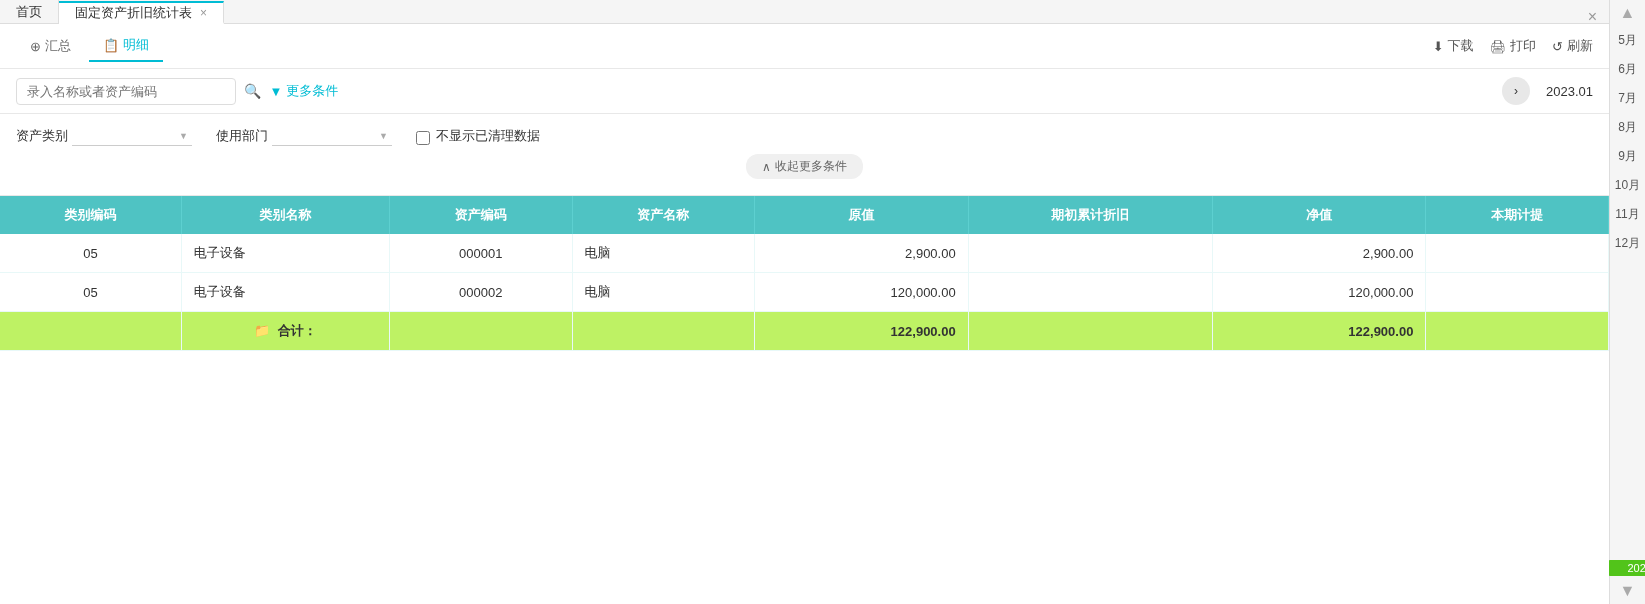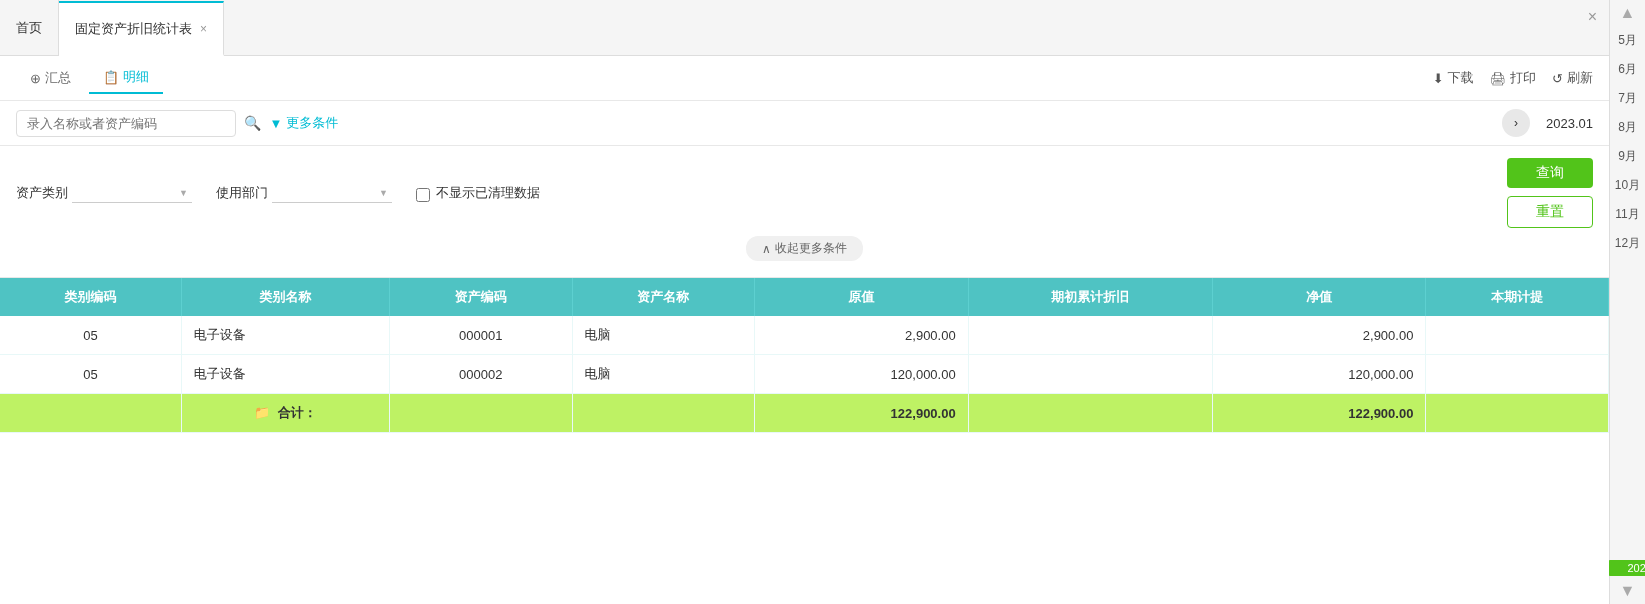--- a/index.html
+++ b/index.html
@@ -2,21 +2,21 @@
 <html><head>
   <meta charset="utf-8">
   <style>
     * { box-sizing: border-box; margin: 0; padding: 0; }
     body { font-family: 'Microsoft YaHei', Arial, sans-serif; font-size: 13px; background: #f0f2f5; color: #333; width: 1645px; height: 604px; overflow: hidden; display: flex; }
 
     
     .main-content { flex: 1; display: flex; flex-direction: column; background: #fff; }
 
     
-    .tab-bar { display: flex; align-items: center; background: #f5f5f5; border-bottom: 1px solid #ddd; height: 56px; padding: 0 0; }
+    .tab-bar { display: flex; align-items: center; background: #f5f5f5; border-bottom: 1px solid #ddd; height: 24px; padding: 0 0; }
     .tab-item { display: flex; align-items: center; padding: 0 16px; height: 100%; cursor: pointer; font-size: 13px; color: #666; border-right: 1px solid #ddd; }
     .tab-item.home { color: #333; background: #f5f5f5; }
     .tab-item.active { background: #fff; color: #333; border-top: 2px solid #00bcd4; border-bottom: 2px solid #fff; position: relative; bottom: -1px; }
     .tab-close { margin-left: 8px; color: #999; font-size: 12px; cursor: pointer; }
 
     
     .toolbar { display: flex; align-items: center; padding: 6px 16px; background: #fff; border-bottom: 1px solid #e8e8e8; gap: 4px; }
     .toolbar-btn { display: flex; align-items: center; gap: 4px; padding: 6px 14px; border: none; background: transparent; cursor: pointer; color: #666; font-size: 13px; border-radius: 4px; }
     .toolbar-btn.active { color: #00bcd4; border-bottom: 2px solid #00bcd4; border-radius: 0; }
     .toolbar-spacer { flex: 1; }
@@ -139,24 +139,20 @@
         <div class="select-wrapper">
           <select class="filter-select">
             <option value=""></option>
           </select>
         </div>
       </div>
       <label class="checkbox-item">
         <input type="checkbox" style="">
         <span>不显示已清理数据</span>
       </label>
-      <div class="filter-buttons">
-        <button class="btn-query">查询</button>
-        <button class="btn-reset">重置</button>
-      </div>
     </div>
     <div class="collapse-bar">
       <button class="collapse-btn">
         <span>∧</span>
         <span>收起更多条件</span>
       </button>
     </div>
   </div>
 
   <div class="table-wrapper">

